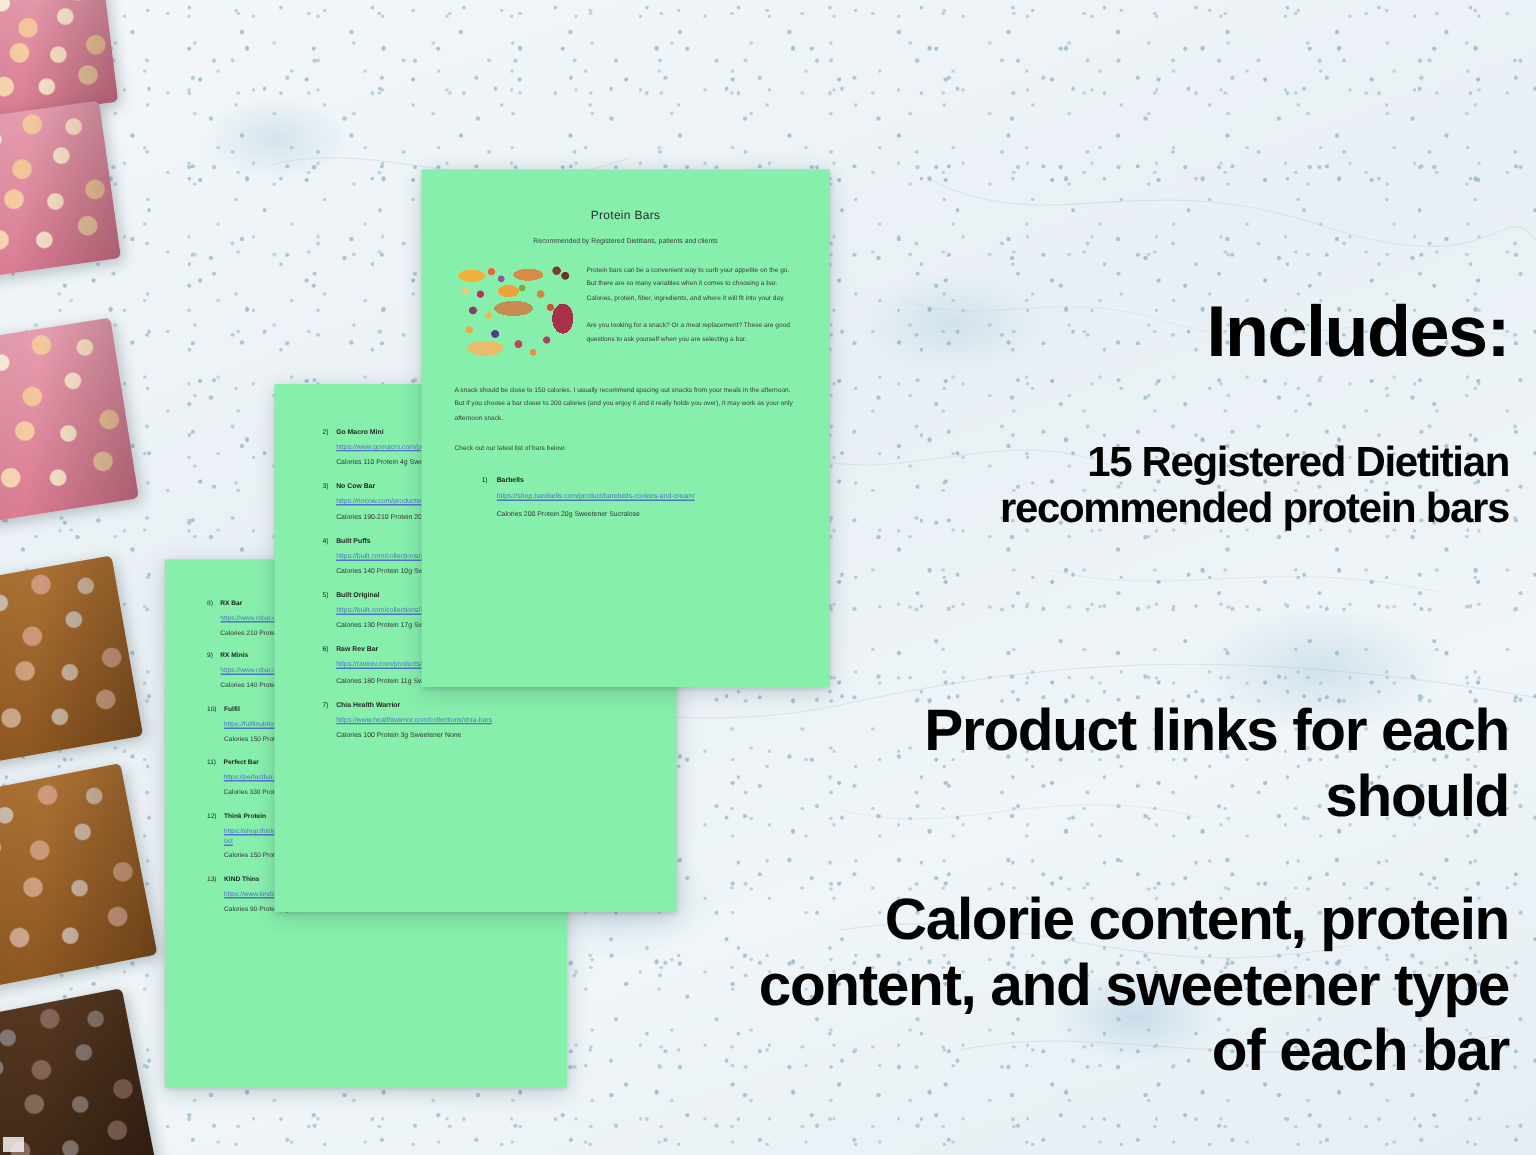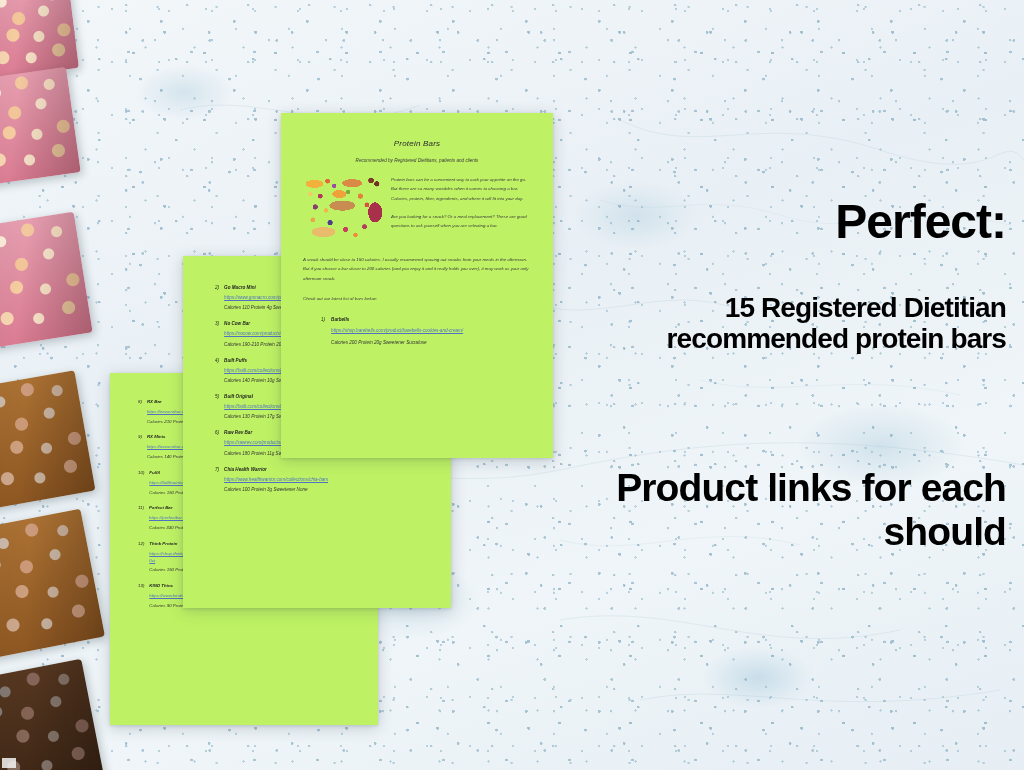--- a/index.html
+++ b/index.html
@@ -110,24 +110,23 @@
     filter: hue-rotate(-18deg) saturate(1.3) brightness(.52);
   }
   .bar-shade {
     position: absolute; inset: 0;
     background: linear-gradient(105deg, rgba(0,0,0,.10), rgba(0,0,0,0) 55%, rgba(0,0,0,.22));
   }
 
   
   .doc {
     position: absolute;
-    background: #bef264;
+    background: #86efac;
     box-shadow: 0 3px 14px rgba(45,62,75,.22), 0 1px 3px rgba(45,62,75,.16);
     overflow: hidden;
-    font-style: italic;
   }
   .doc-inner { position: absolute; inset: 0; }
 
   
   .d-title {
     text-align: center;
     color: #2b2b2b;
     font-weight: 400;
     letter-spacing: .2px;
   }
@@ -400,19 +399,20 @@
         <div style="flex:1;">
           <div class="li-name">Barbells</div>
           <div class="li-link" style="margin-top:4px; white-space:nowrap; overflow:hidden;">https://shop.barebells.com/product/barebells-cookies-and-cream/</div>
           <div class="li-stats" style="margin-top:4px; white-space:nowrap;">Calories 200   Protein 20g   Sweetener Sucralose</div>
         </div>
       </div>
 
     </div>
   </div>
 
-  <div class="copy" id="includes">Perfect:</div>
+  <div class="copy" id="includes">Includes:</div>
   <div class="copy" id="bullet-1">15 Registered Dietitian recommended protein bars</div>
   <div class="copy" id="bullet-2">Product links for each should</div>
+  <div class="copy" id="bullet-3">Calorie content, protein content, and sweetener type of each bar</div>
 
   <div class="corner-mark"></div>
 
 </div>
 
 </body></html>

